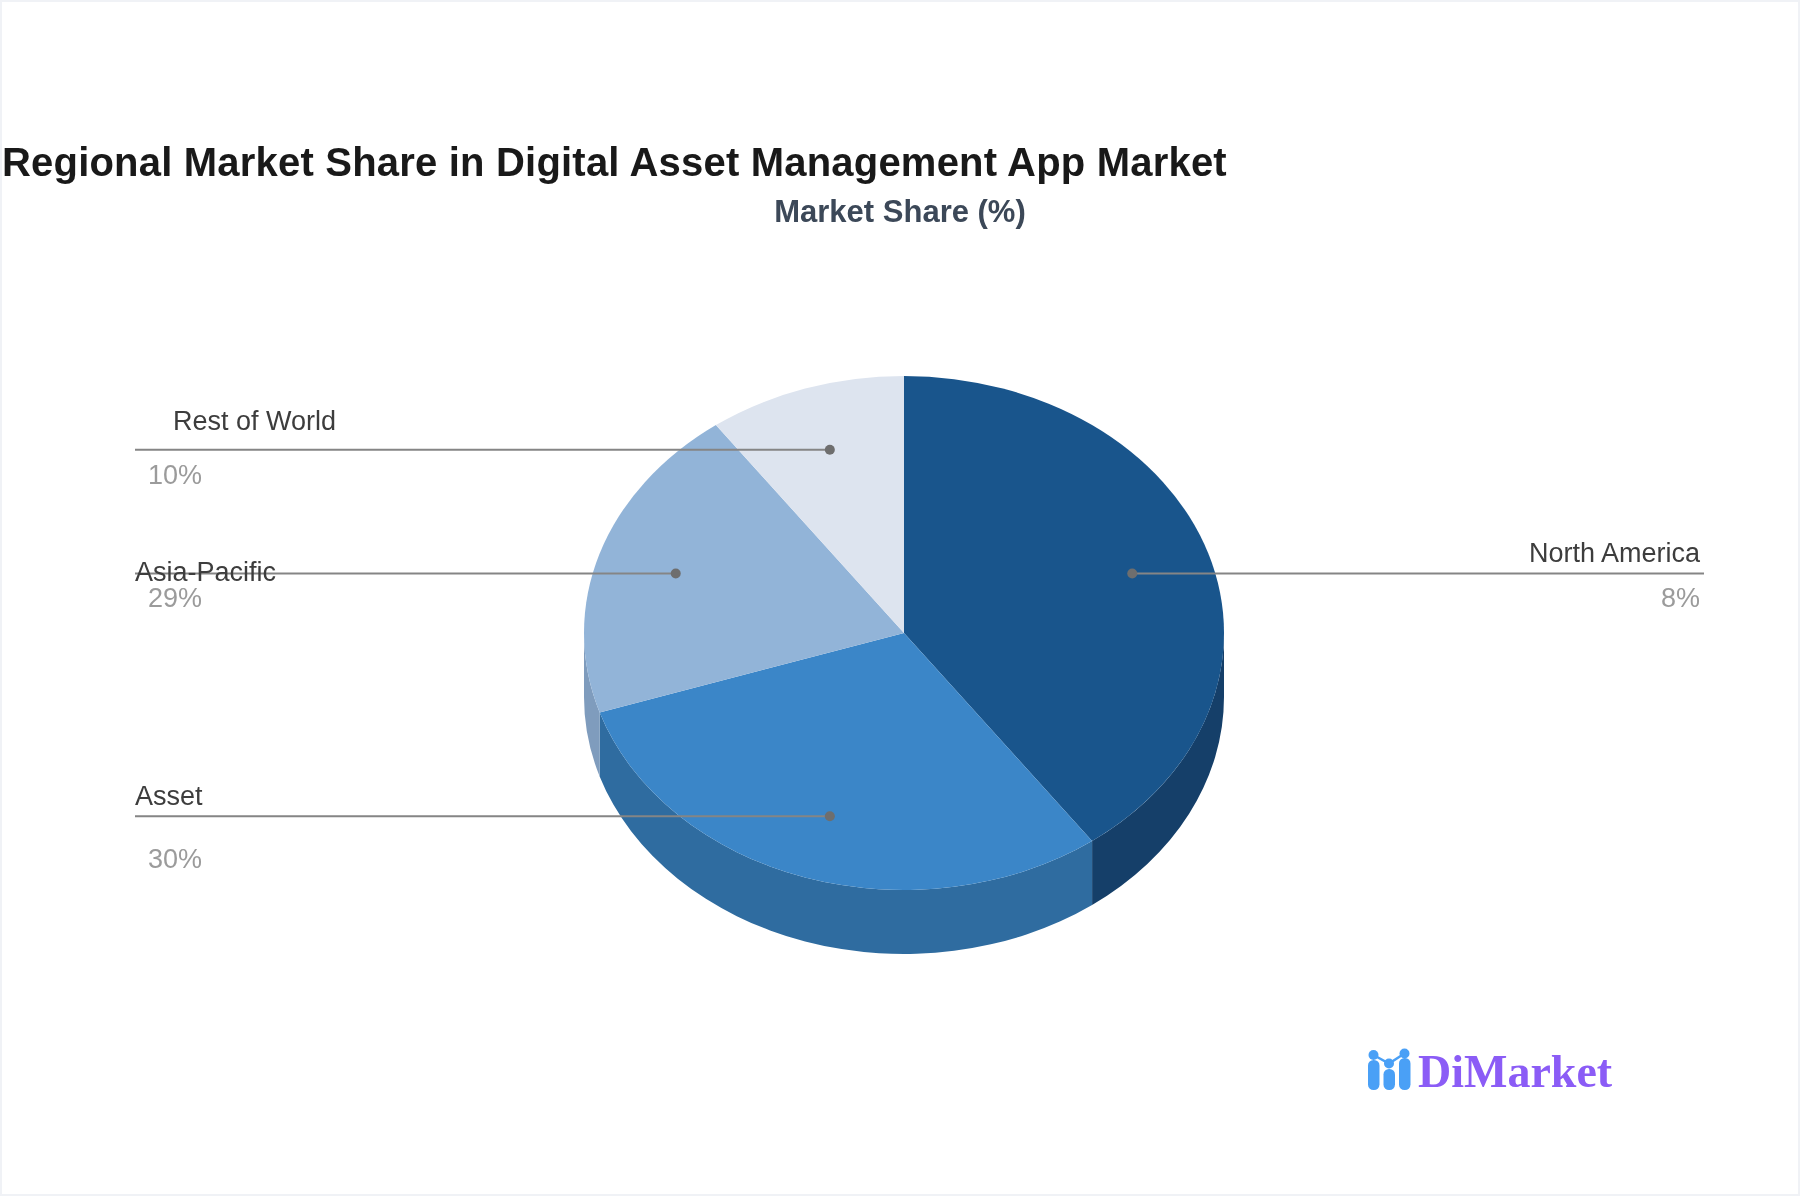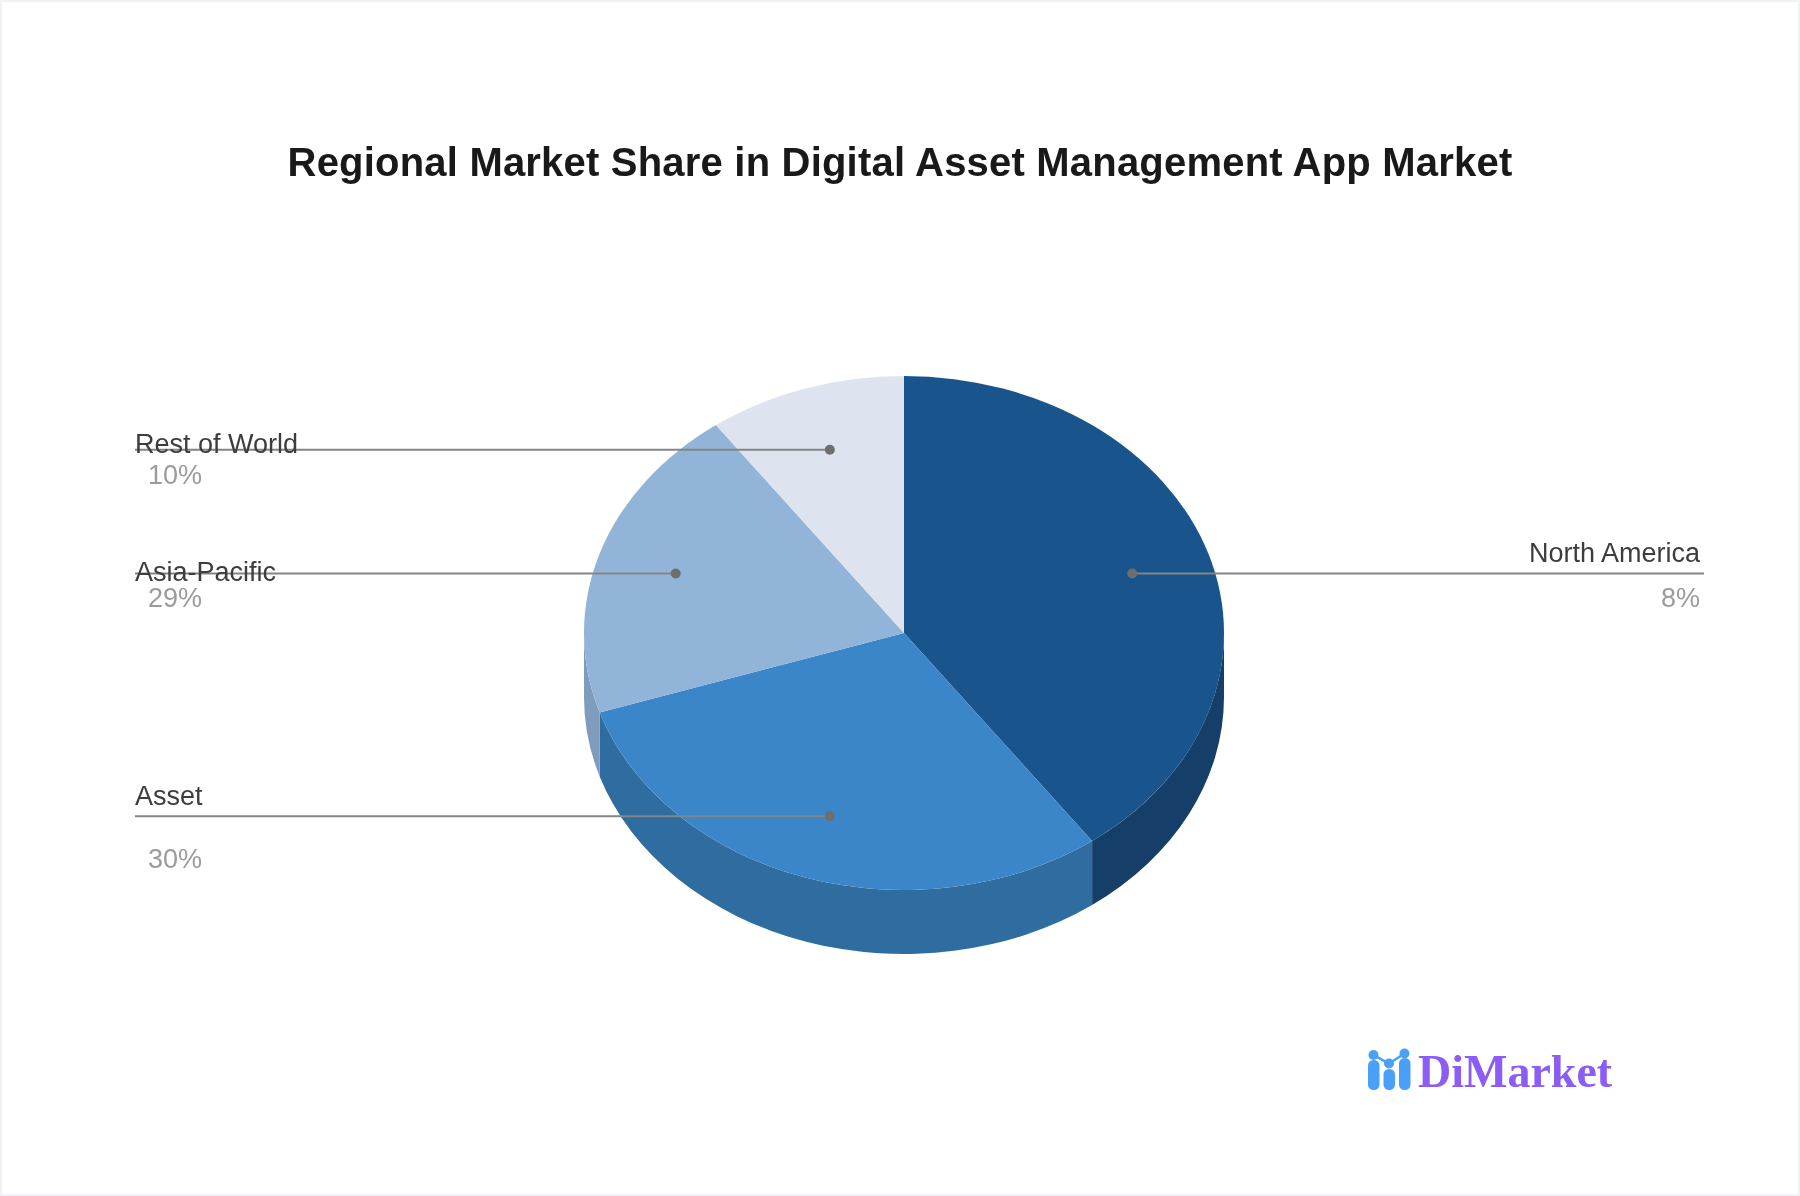--- a/index.html
+++ b/index.html
@@ -8,21 +8,20 @@
     position:relative;
     width:1800px;height:1196px;
     box-sizing:border-box;
     background:#ffffff;
     border:2px solid #f0f2f6;
     overflow:hidden;
     font-family:"Liberation Sans", sans-serif;
   }
   .chart-title{
     position:absolute;left:0;top:138px;width:100%;
-    text-align:center;
     font-size:40px;font-weight:700;color:#191919;
     line-height:44px;
     letter-spacing:0.2px;
   }
   .chart-subtitle{
     position:absolute;left:0;top:192px;width:100%;
     text-align:center;
     font-size:31px;font-weight:700;color:#3c4858;
     line-height:36px;
   }
@@ -49,20 +48,21 @@
     line-height:48px;white-space:nowrap;
   }
 </style>
 </head>
 <body>
 
 <div class="canvas">
 
   <div class="chart-title">Regional Market Share in Digital Asset Management App Market</div>
 
+  <div class="chart-subtitle">Market Share (%)</div>
 
   <svg id="pie" width="1800" height="1196" viewBox="0 0 1800 1196">
       <path d="M 1222.00 631.00 A 320 257 0 0 1 1090.09 838.92 L 1090.09 902.92 A 320 257 0 0 0 1222.00 695.00 Z" fill="#153f69"></path>
       <path d="M 1090.09 838.92 A 320 257 0 0 1 597.66 710.42 L 597.66 774.42 A 320 257 0 0 0 1090.09 902.92 Z" fill="#2f6ca0"></path>
       <path d="M 597.66 710.42 A 320 257 0 0 1 582.00 631.00 L 582.00 695.00 A 320 257 0 0 0 597.66 774.42 Z" fill="#7f9cbd"></path>
       <path d="M 902 631 L 902.00 374.00 A 320 257 0 0 1 1090.09 838.92 Z" fill="#19558c"></path>
       <path d="M 902 631 L 1090.09 838.92 A 320 257 0 0 1 597.66 710.42 Z" fill="#3b86c8"></path>
       <path d="M 902 631 L 597.66 710.42 A 320 257 0 0 1 713.91 423.08 Z" fill="#92b4d8"></path>
       <path d="M 902 631 L 713.91 423.08 A 320 257 0 0 1 902.00 374.00 Z" fill="#dde4ef"></path>
       <line x1="1130.2535639108369" y1="571.4369743342289" x2="1702" y2="571.4369743342289" stroke="#858585" stroke-width="2"></line>
@@ -77,21 +77,21 @@
 
   <div class="slice-label side-right" style="top: 535.437px;">North America</div>
   <div class="slice-value side-right" style="top: 580.437px;">8%</div>
 
   <div class="slice-label side-left" style="top: 778.316px;">Asset</div>
   <div class="slice-value side-left" style="top: 841px; text-align: center;">30%</div>
 
   <div class="slice-label side-left" style="top: 554px;">Asia-Pacific</div>
   <div class="slice-value side-left" style="top: 580.437px;">29%</div>
 
-  <div class="slice-label side-left" style="top: 426px;">Rest of World</div>
+  <div class="slice-label side-left" style="top: 403px; margin-left: 38px;">Rest of World</div>
   <div class="slice-value side-left" style="top: 456.684px;">10%</div>
 
   <div class="logo">
     <svg class="logo-icon" width="52" height="46" viewBox="0 0 52 46">
       <rect x="6" y="14" width="11.5" height="30" rx="5.5" fill="#4aa0f6"></rect>
       <rect x="21.5" y="23" width="11.5" height="21" rx="5.5" fill="#4aa0f6"></rect>
       <rect x="37" y="12" width="11.5" height="32" rx="5.5" fill="#4aa0f6"></rect>
       <polyline points="11.5,9 27,17.5 42.5,7.5" fill="none" stroke-width="2.5" stroke="#4aa0f6"></polyline>
       <circle cx="11.5" cy="9" r="5" fill="#4aa0f6"></circle>
       <circle cx="27" cy="17.5" r="5" fill="#4aa0f6"></circle>

